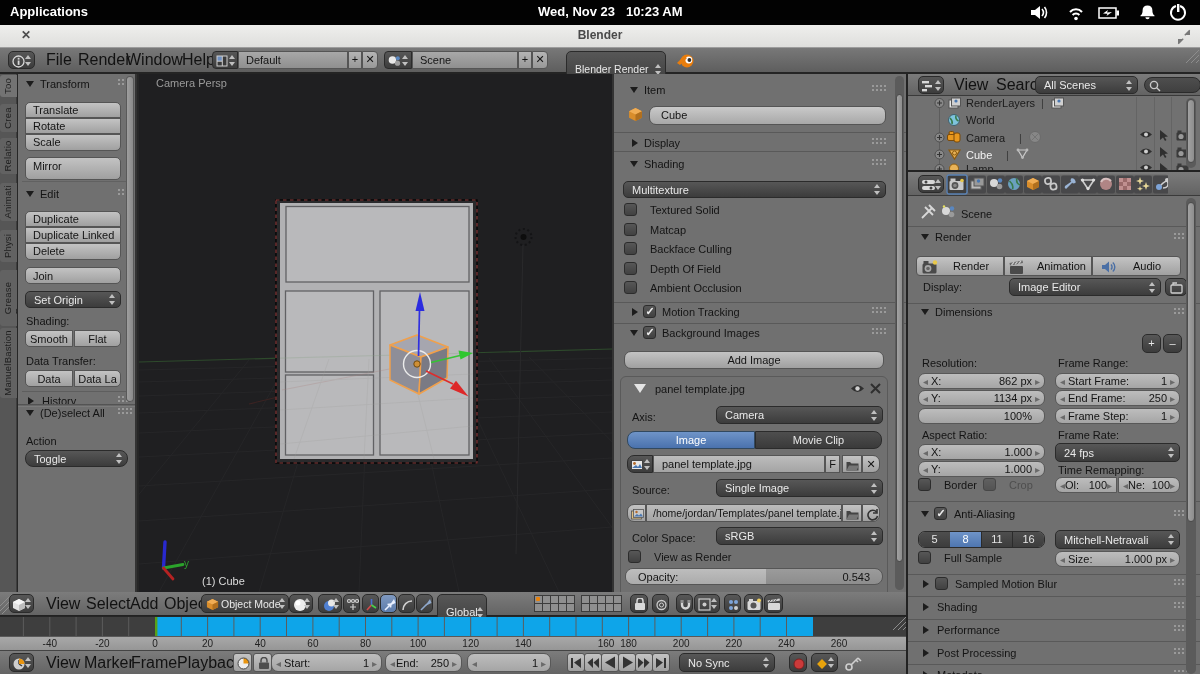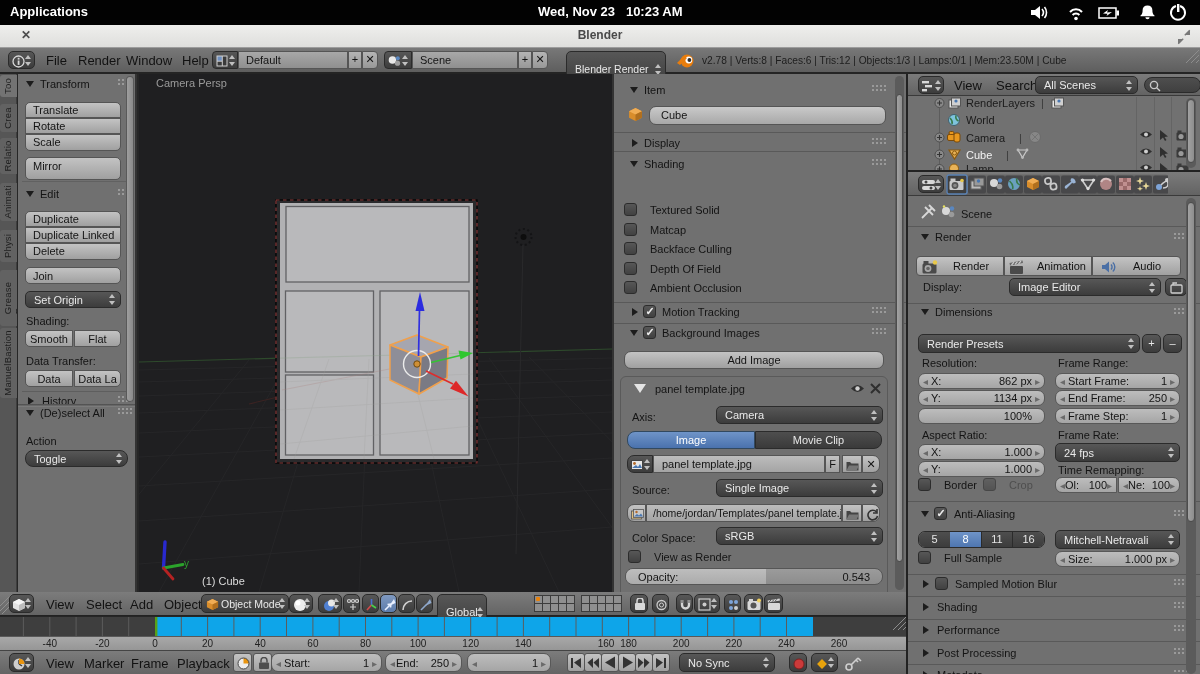--- a/index.html
+++ b/index.html
@@ -16,21 +16,21 @@
 .tri-r{position:absolute;width:0;height:0;border:4.5px solid transparent;border-left:6px solid #1c1c1c;border-right:none}
 .chk{position:absolute;width:13px;height:13px;background:linear-gradient(#575757,#414141);border:1px solid #2c2c2c;border-radius:3px}
 .chk.on::after{content:"\2713";position:absolute;left:1.5px;top:-1px;color:#ececec;font-size:11px;font-weight:bold}
 .grip{position:absolute;width:15px;height:6px}
 .grip::before{content:"";position:absolute;width:2px;height:2px;background:#9a9a9a;box-shadow:4px 0 #9a9a9a,8px 0 #9a9a9a,12px 0 #9a9a9a,0 4px #9a9a9a,4px 4px #9a9a9a,8px 4px #9a9a9a,12px 4px #9a9a9a}
 .numf{position:absolute;background:linear-gradient(#bdbdbd,#a5a5a5);border:1px solid #585858;border-radius:7px;font-size:11px;color:#141414}
 .numf .la{position:absolute;left:4px;top:50%;transform:translateY(-50%);color:#6a6a6a;font-size:10px}
 .numf .ra{position:absolute;right:4px;top:50%;transform:translateY(-50%);color:#6a6a6a;font-size:10px}
 .numf .nl{position:absolute;left:12px;top:50%;transform:translateY(-50%)}
 .numf .nv{position:absolute;right:12px;top:50%;transform:translateY(-50%)}
-.hmenu{position:absolute;color:#121212;font-size:13px;top:50%;transform:translateY(-50%)}
+.hmenu{position:absolute;color:#121212;font-size:16px;top:50%;transform:translateY(-50%)}
 .sb{position:absolute;background:#5b5b5b;border-radius:5px}
 .sbt{position:absolute;background:linear-gradient(90deg,#a2a2a2,#8d8d8d);border:1px solid #4c4c4c;border-radius:5px}
 </style></head>
 <body>
 
 <div class="abs" style="left:0;top:0;width:1200px;height:25px;background:#020202">
  <div class="abs" style="left:10px;top:4px;color:#fff;font-size:13px;font-weight:bold">Applications</div>
  <div class="abs" style="left:538px;top:4px;color:#fff;font-size:13px;font-weight:bold">Wed, Nov 23&nbsp;&nbsp;&nbsp;10:23 AM</div>
  <svg class="abs" style="left:1026px;top:3px" width="166" height="19" viewBox="0 0 166 19">
   <g fill="#fff" stroke="none">
@@ -103,21 +103,20 @@
  <div class="dd" style="left:566px;top:3px;width:100px;height:36px">
       <span class="ddt" style="font-size:10.5px">Blender Render</span>
       <div class="ud" style="right:3px"></div>
     </div>
  <svg class="abs" style="left:676px;top:4px" width="20" height="18" viewBox="0 0 20 18">
       <circle cx="11" cy="9" r="6.4" fill="#e87d0d"></circle>
       <circle cx="12.8" cy="8" r="3.4" fill="#fff"></circle>
       <circle cx="13.4" cy="8" r="1.9" fill="#2b2b2b"></circle>
       <path d="M1 11 L8 4 L11 6 L4 13 Z" fill="#e87d0d"></path>
     </svg>
- <div class="hmenu" style="left:702px;color:#1d1d1d;font-size:10.2px">v2.78 | Verts:8 | Faces:6 | Tris:12 | Objects:1/3 | Lamps:0/1 | Mem:23.50M | Cube</div>
  <svg class="abs" style="left:1186px;top:2px" width="13" height="13">
       <path d="M13 0 L0 13 M13 5 L5 13 M13 10 L10 13" stroke="#8d8d8d" stroke-width="1"></path>
     </svg>
 </div>
 
 <div class="abs" style="left:0;top:74px;width:17px;height:518px;background:#565656;border-right:1px solid #3e3e3e">
  <div class="abs tabv" style="top:1px;height:22px;background:#737373;border-radius:3px 0 0 3px">
       <span>Too</span>
     </div>
  <div class="abs tabv" style="top:30px;height:28px">
@@ -569,20 +568,24 @@
     </svg>
  <div class="btn pill" style="left:35px;top:32px;width:237px;height:19px;text-align:left;padding-left:11px;line-height:17px;background:linear-gradient(#c9c9c9,#a8a8a8)">Cube</div>
  <div class="abs" style="left:0;top:58px;width:294px;height:1px;background:#595959"></div>
  <div class="abs tri-r" style="left:18px;top:65px"></div>
     <div class="lbl" style="left:30px;top:62px">Display</div>
     <div class="grip" style="left:258px;top:64px"></div>
  <div class="abs" style="left:0;top:77px;width:294px;height:1px;background:#595959"></div>
  <div class="abs tri-d" style="left:16px;top:87px"></div>
     <div class="lbl" style="left:30px;top:83px">Shading</div>
     <div class="grip" style="left:258px;top:85px"></div>
+ <div class="dd" style="left:9px;top:107px;width:263px;height:17px">
+      <span class="ddt">Multitexture</span>
+      <div class="ud"></div>
+    </div>
  <div class="chk" style="left:10px;top:129px"></div>
     <div class="lbl" style="left:36px;top:129px">Textured Solid</div>
  <div class="chk" style="left:10px;top:148.5px"></div>
     <div class="lbl" style="left:36px;top:148.5px">Matcap</div>
  <div class="chk" style="left:10px;top:168px"></div>
     <div class="lbl" style="left:36px;top:168px">Backface Culling</div>
  <div class="chk" style="left:10px;top:187.5px"></div>
     <div class="lbl" style="left:36px;top:187.5px">Depth Of Field</div>
  <div class="chk" style="left:10px;top:207px"></div>
     <div class="lbl" style="left:36px;top:207px">Ambient Occlusion</div>
@@ -942,24 +945,20 @@
  <div class="dd" style="left:257px;top:106px;width:22px;height:18px">
       <svg class="abs" style="left:4px;top:3px" width="13" height="12">
         <rect x="1" y="3" width="11" height="8" rx="1" fill="none" stroke="#d0d0d0" stroke-width="1.3"></rect>
         <path d="M3 3 L3 1 L7 1" stroke="#d0d0d0" stroke-width="1.3" fill="none"></path>
       </svg>
     </div>
  <div class="abs" style="left:0;top:131px;width:294px;height:1px;background:#595959"></div>
  <div class="abs tri-d" style="left:13px;top:137px"></div>
     <div class="lbl" style="left:27px;top:133px">Dimensions</div>
     <div class="grip" style="left:266px;top:136px"></div>
- <div class="dd" style="left:10px;top:162px;width:222px;height:19px">
-      <span class="ddt">Render Presets</span>
-      <div class="ud"></div>
-    </div>
  <div class="dd" style="left:234px;top:162px;width:19px;height:19px;color:#e9e9e9;text-align:center;line-height:17px">+</div>
  <div class="dd" style="left:255px;top:162px;width:19px;height:19px;color:#e9e9e9;text-align:center;line-height:17px">–</div>
  <div class="lbl" style="left:14px;top:184px">Resolution:</div>
  <div class="lbl" style="left:150px;top:184px">Frame Range:</div>
  <div class="numf" style="left:10px;top:201px;width:127px;height:16px">
       <span class="la">◂</span>
       <span class="ra">▸</span>
       <span class="nl">X:</span>
       <span class="nv">862 px</span>
     </div>

